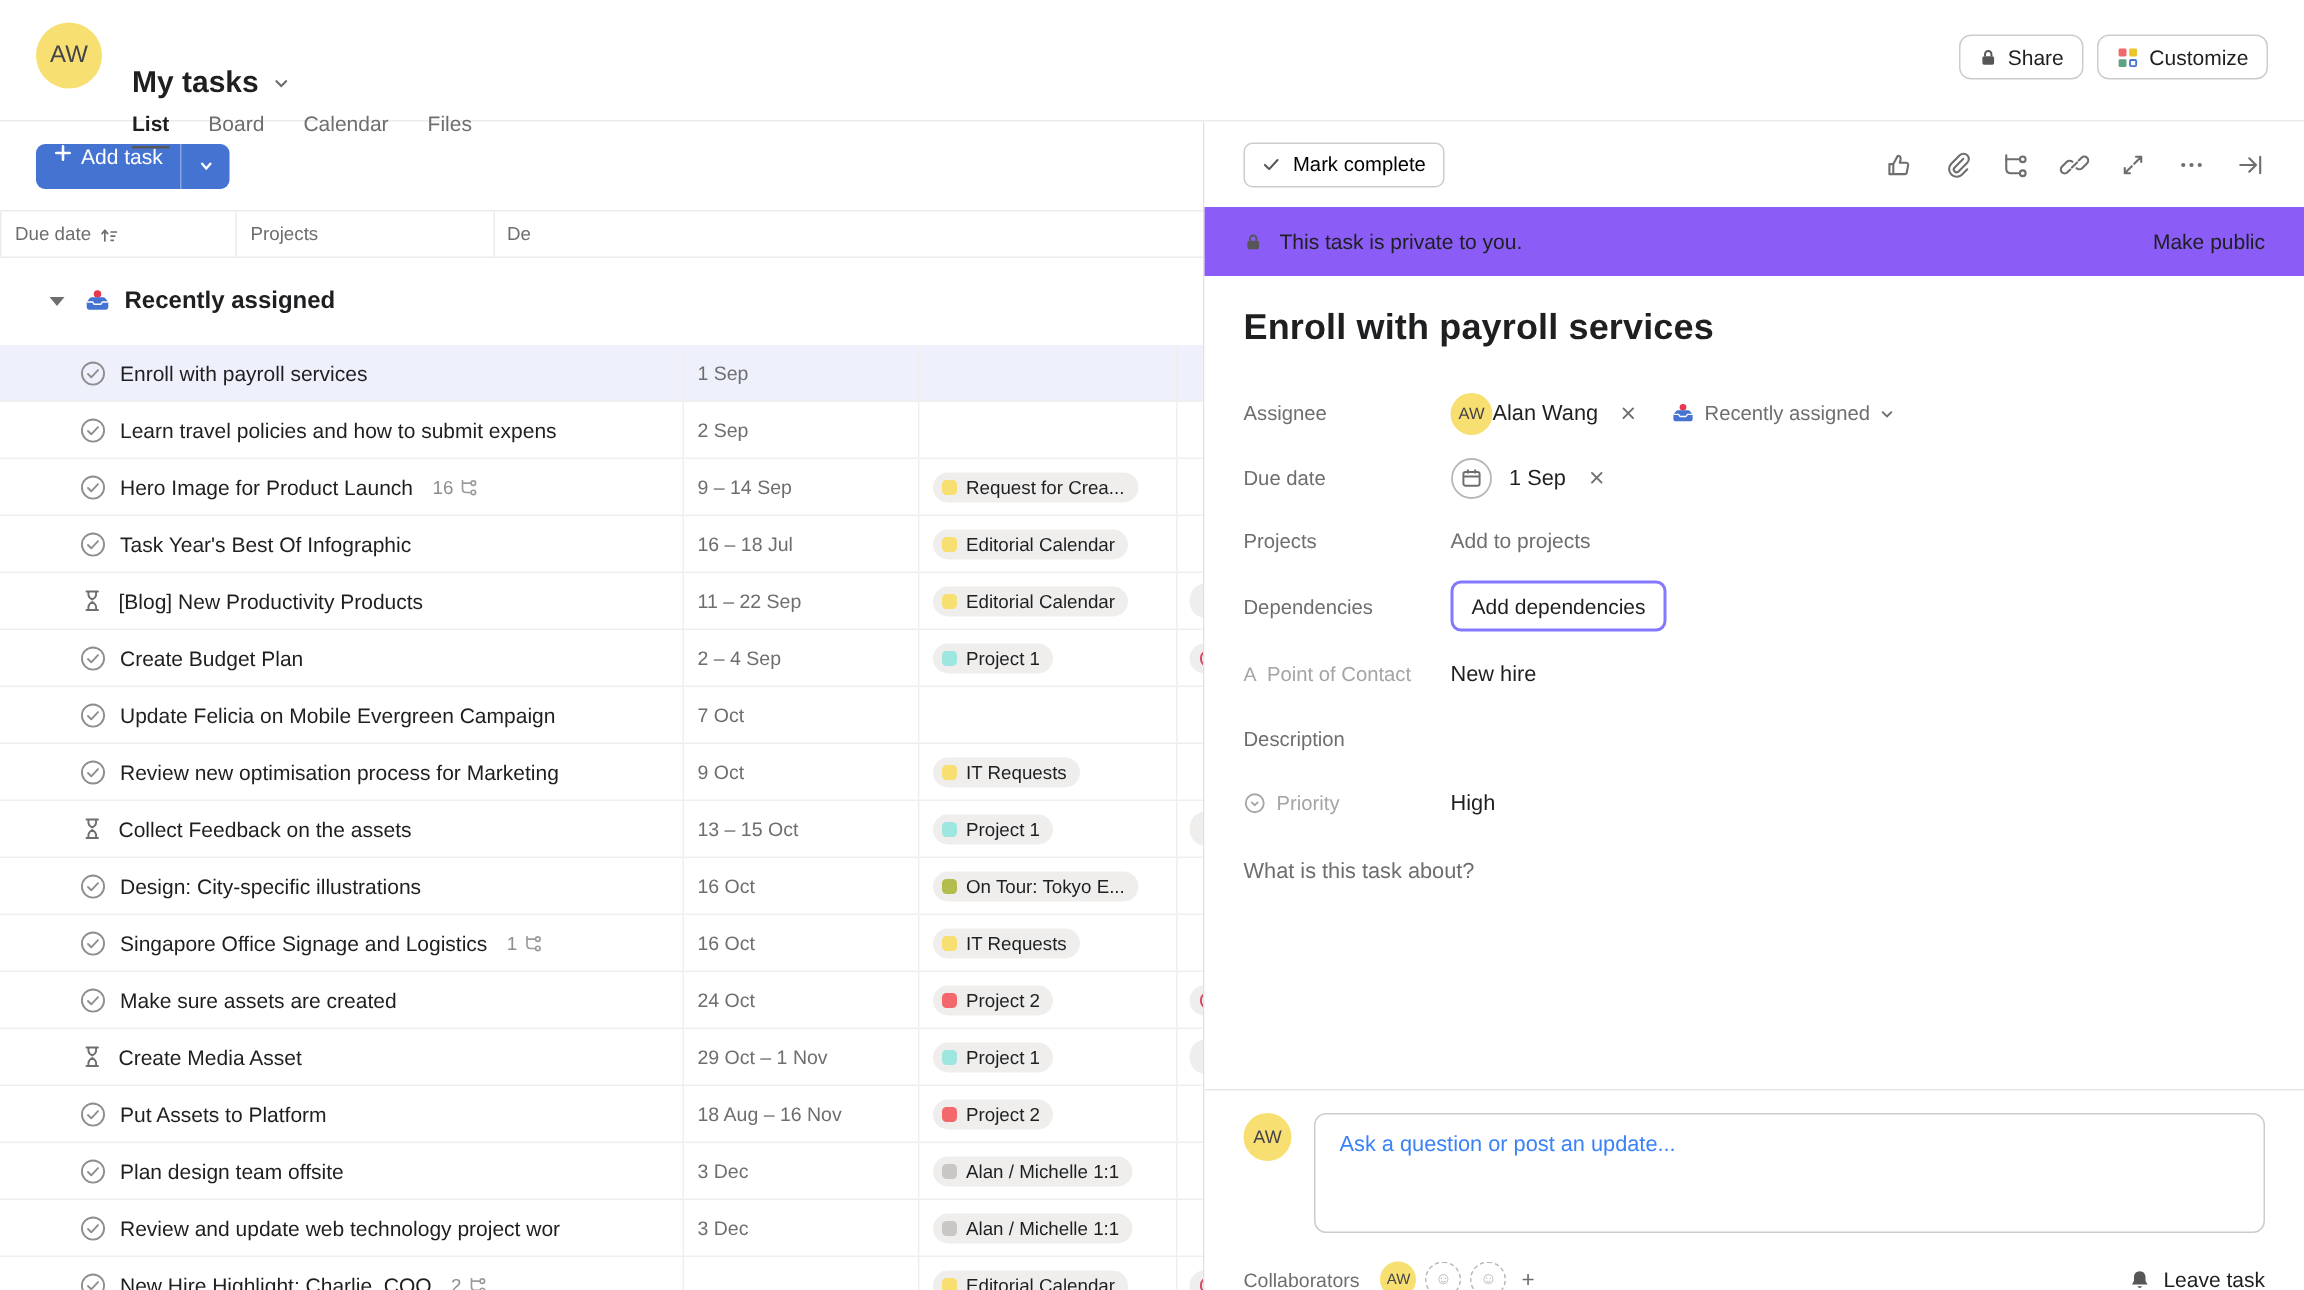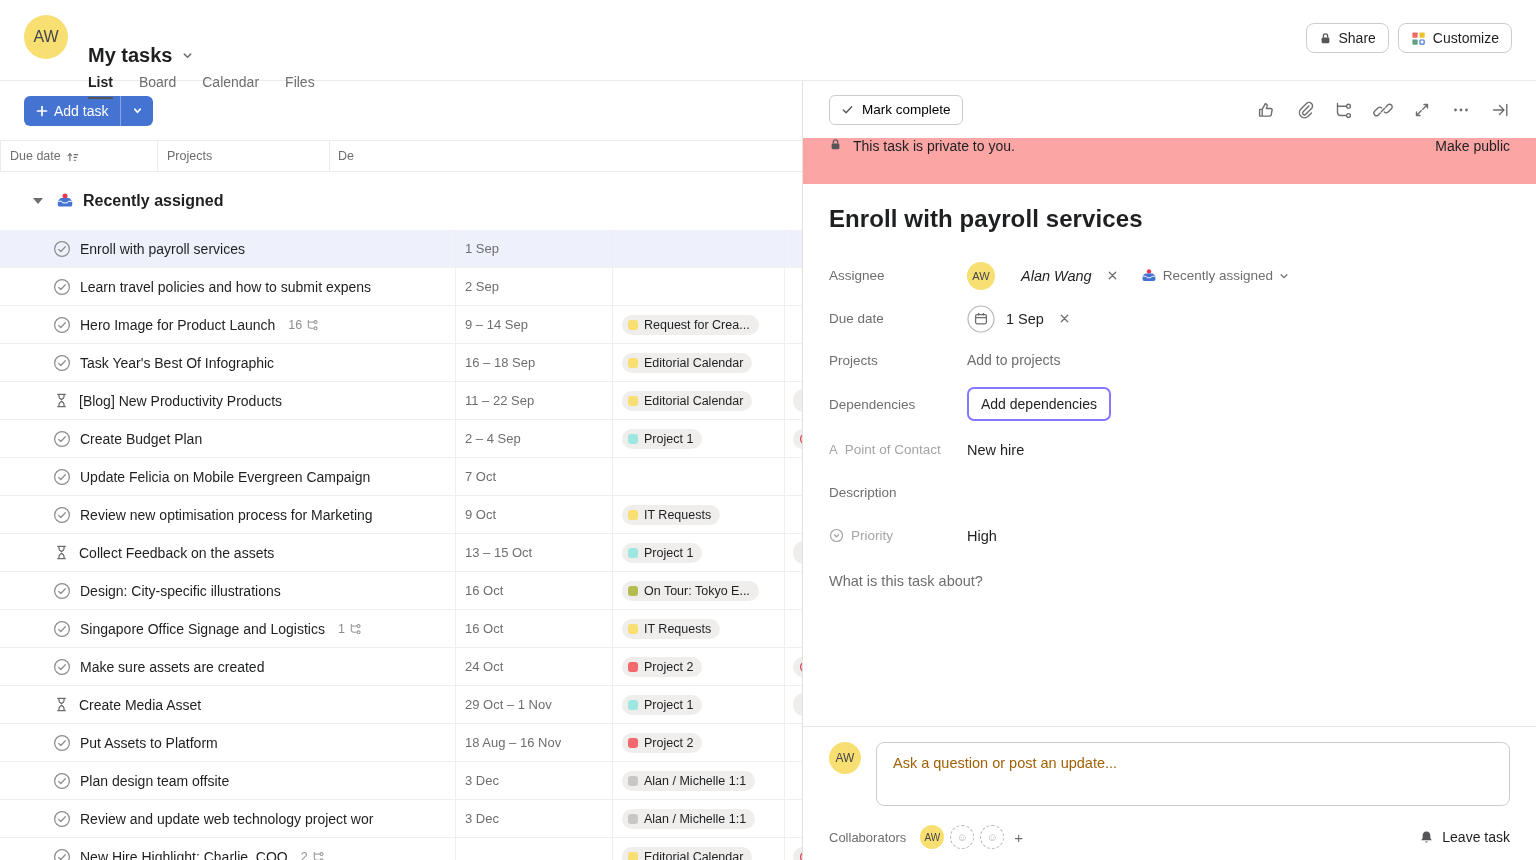--- a/index.html
+++ b/index.html
@@ -16,21 +16,21 @@
   .tab { font-size:14px; color:#6d6e6f; padding-bottom:7px; cursor:pointer; }
   .tab.active { color:#1e1f21; font-weight:700; box-shadow:0 2px 0 0 #565557; }
   .topbar-right { margin-left:auto; display:flex; gap:9px; margin-top:23px; }
   .btn-outline { display:inline-flex; align-items:center; gap:7px; height:30px; padding:0 12px; border:1px solid #cfcbcb; border-radius:8px; background:#fff; font-size:14px; color:#1e1f21; cursor:pointer; }
 
   
   .main { display:flex; height:779px; }
   .list-panel { width:803px; flex:none; border-right:1px solid #e3e0de; overflow:hidden; }
   .toolbar { height:59px; display:flex; align-items:center; padding:0 24px; }
   .add-task { display:flex; height:30px; border-radius:6px; overflow:hidden; color:#fff; cursor:pointer; }
-  .add-main { display:flex; align-items:center; gap:6px; padding:0 12px; font-size:14px; }
+  .add-main { display:flex; gap:6px; padding:0 12px; font-size:14px; }
   .add-caret { width:33px; display:flex; align-items:center; justify-content:center; border-left:1px solid rgba(255,255,255,.35); }
 
   .cols-header { height:32px; display:flex; align-items:stretch; border-top:1px solid #edebea; border-bottom:1px solid #edebea; font-size:12.5px; color:#6d6e6f; }
   .colh { display:flex; align-items:center; gap:5px; }
   .w-task { width:455px; padding-left:24px; }
   .w-due { width:157px; padding-left:9px; border-left:1px solid #edebea; }
   .w-proj { width:172px; padding-left:9px; border-left:1px solid #edebea; }
   .w-dep { flex:1; padding-left:8px; border-left:1px solid #edebea; overflow:hidden; }
 
   .section-row { height:58px; display:flex; align-items:center; padding-left:33px; }
@@ -52,43 +52,43 @@
   .ic { display:block; }
   .row-check { display:flex; align-items:center; }
 
   
   .detail-panel { flex:1; display:flex; flex-direction:column; background:#fff; }
   .detail-top { height:57px; display:flex; align-items:center; padding:0 26px; }
   .mark-complete { display:inline-flex; align-items:center; gap:8px; height:30px; padding:0 11px; border:1px solid #cfcbcb; border-radius:6px; background:#fff; font-size:13.5px; cursor:pointer; }
   .detail-icons { margin-left:auto; display:flex; align-items:center; gap:19px; }
   .dicon { cursor:pointer; display:flex; }
 
-  .privacy-banner { height:46px; background:#fca5a5; display:flex; align-items:flex-start; gap:11px; padding:0 26px; font-size:14px; }
+  .privacy-banner { height:46px; background:#8b5cf6; display:flex; align-items:center; gap:11px; padding:0 26px; font-size:14px; }
   .make-public { margin-left:auto; cursor:pointer; color:#1e1f21; }
 
   .detail-body { flex:1; padding:21px 26px 0; overflow:hidden; }
   .task-title { font-size:24px; font-weight:600; letter-spacing:.1px; margin-bottom:21px; }
   .field-row { display:flex; align-items:center; min-height:43px; }
   .field-label { width:138px; flex:none; font-size:13.5px; color:#6d6e6f; display:flex; align-items:center; gap:7px; }
   .field-label.custom { color:#a6a4a5; }
   .a-glyph { font-size:13px; color:#a6a4a5; }
   .field-value { display:flex; align-items:center; font-size:14.5px; }
   .avatar-sm { width:28px; height:28px; border-radius:50%; background:#f8df72; color:#44444a; display:flex; align-items:center; justify-content:center; font-size:11px; flex:none; }
-  .assignee-name { margin-left:26px;font-style:italic; }
+  .assignee-name { margin-left:0; }
   .x-btn { margin-left:15px; display:flex; cursor:pointer; }
   .list-chip { display:inline-flex; align-items:center; gap:6px; margin-left:23px; font-size:13.5px; color:#6d6e6f; cursor:pointer; }
   .due-val { margin-left:11px; }
   .link-quiet { color:#6d6e6f; font-size:14px; cursor:pointer; }
   .dep-box { border:2px solid #8378ff; border-radius:7px; padding:7px 12px; font-size:14px; cursor:text; }
   .desc-placeholder { margin-top:16px; font-size:14.5px; color:#6d6e6f; }
 
   .comment-section { border-top:1px solid #e8e6e4; padding:15px 26px 0; height:134px; flex:none; }
   .comment-row { display:flex; gap:15px; }
   .avatar-c { width:32px; height:32px; border-radius:50%; background:#f8df72; color:#44444a; display:flex; align-items:center; justify-content:center; font-size:12px; flex:none; }
-  .comment-box { flex:1; height:64px; border:1px solid #cfcbcb; border-radius:8px; padding:12px 16px; font-size:14.5px; color:#a16207; cursor:text; }
+  .comment-box { flex:1; height:80px; border:1px solid #cfcbcb; border-radius:8px; padding:12px 16px; font-size:14.5px; color:#3b82f6; cursor:text; }
   .collab-row { display:flex; align-items:center; margin-top:19px; }
   .collab-label { font-size:13px; color:#6d6e6f; margin-right:14px; }
   .collab-avatars { display:flex; align-items:center; gap:6px; }
   .avatar-xs { width:24px; height:24px; border-radius:50%; background:#f8df72; color:#44444a; display:flex; align-items:center; justify-content:center; font-size:10px; }
   .avatar-dash { width:24px; height:24px; border-radius:50%; border:1px dashed #b9b7b5; display:flex; align-items:center; justify-content:center; color:#b9b7b5; font-size:11px; background:#fff; }
   .plus-collab { color:#6d6e6f; font-size:15px; margin-left:4px; cursor:pointer; }
   .leave-task { margin-left:auto; display:flex; align-items:center; gap:8px; font-size:14px; cursor:pointer; }
 </style>
 </head>
 <body>
@@ -235,21 +235,21 @@
         <div class="row">
           <div class="cell cell-task">
             <span class="row-check">
               <svg class="ic" viewBox="0 0 20 20" width="18" height="18" fill="none" stroke="#8d8e8f" stroke-width="1.4" stroke-linecap="round" stroke-linejoin="round">
                 <circle cx="10" cy="10" r="8.2"></circle>
                 <path d="M6.3 10.4l2.4 2.4 5-5.3"></path>
               </svg>
             </span>
             <span class="row-title">Task Year's Best Of Infographic</span>
           </div>
-          <div class="cell cell-due">16 – 18 Sep</div>
+          <div class="cell cell-due">16 – 18 Jul</div>
           <div class="cell cell-proj">
             <span class="pill"><span class="dot" style="background:#f8df72"></span>Editorial Calendar</span>
           </div>
           <div class="cell cell-dep"></div>
         </div>
         <div class="row">
           <div class="cell cell-task">
             <span class="row-check">
               <svg class="ic" viewBox="0 0 20 20" width="17" height="17" fill="none" stroke="#6d6e6f" stroke-width="1.5" stroke-linecap="round" stroke-linejoin="round">
                 <path d="M5.5 2.8h9M5.5 17.2h9M7 2.8v2.4c0 1.9 1.3 2.8 3 3.8 1.7-1 3-1.9 3-3.8V2.8M7 17.2v-2.4c0-1.9 1.3-2.8 3-3.8 1.7 1 3 1.9 3 3.8v2.4"></path>

